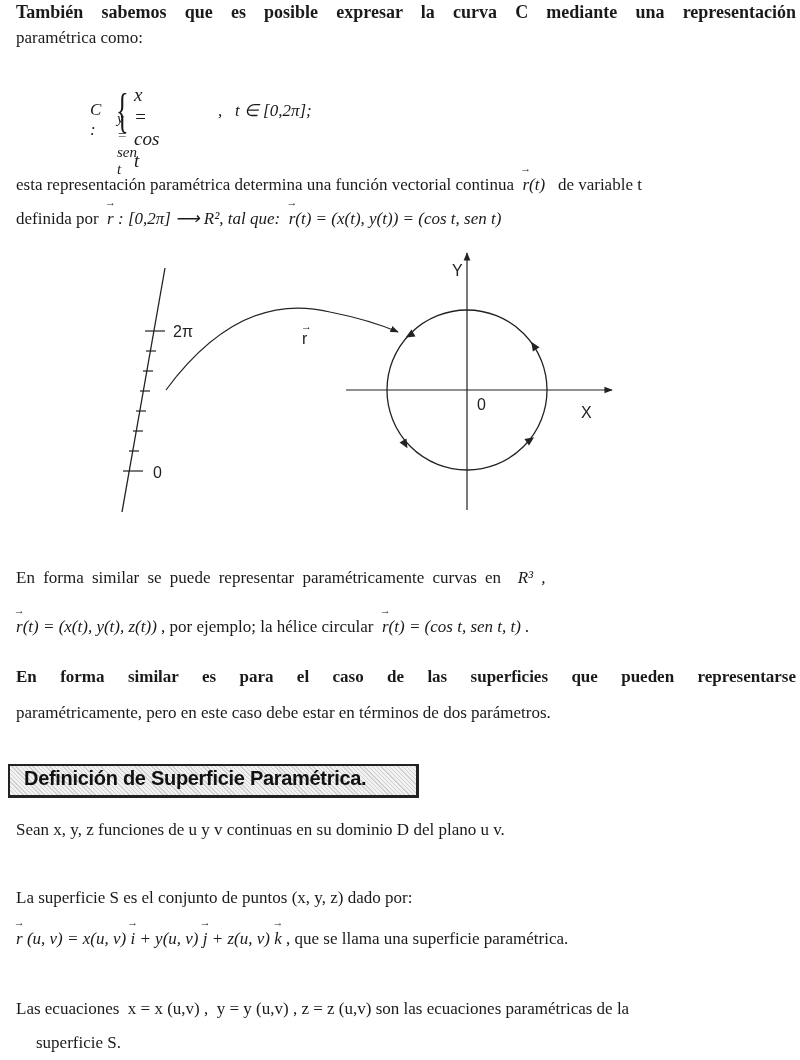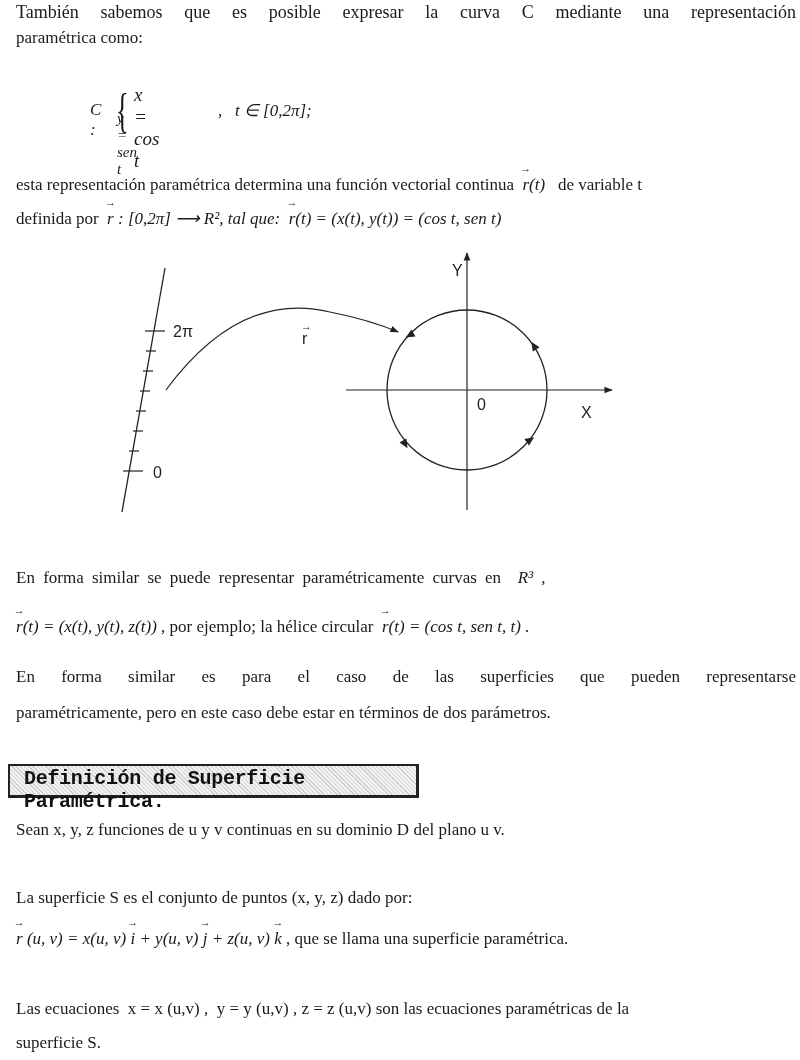--- a/index.html
+++ b/index.html
@@ -1,28 +1,28 @@
 <!DOCTYPE html>
 <html><head>
 <meta charset="utf-8">
 <style>
   html, body { margin:0; padding:0; background:#ffffff; }
   body { width:800px; height:1060px; position:relative; overflow:hidden;
          font-family:"Liberation Serif", serif; color:#1a1a1a; font-size:17px; }
   .line { position:absolute; left:16px; white-space:nowrap; }
-  .just { position:absolute; left:16px; width:780px; text-align:justify; text-align-last:justify; white-space:nowrap; }
+  .just { position:absolute; left:16px; width:780px; text-align:justify; text-align-last:justify; white-space:nowrap;font-weight:bold; }
   .math { font-style:italic; }
   .vec { position:relative; display:inline-block; font-style:italic; }
   .vec::before { content:"\2192"; position:absolute; left:50%; top:-13px; transform:translateX(-50%); font-size:11px; font-style:normal; }
   .brace-block { position:absolute; left:90px; top:88px; height:50px; }
   .brace { position:absolute; left:26px; top:-2px; font-size:48px; font-weight:100; line-height:50px; transform:scaleX(0.55); transform-origin:left; }
   .heading-box { position:absolute; left:8px; top:764px; width:406px; height:29px;
       border:2px solid #222; border-right-width:3px; border-bottom-width:3px;
       background:repeating-linear-gradient(45deg,#d0d0d0 0 1px,#f2f2f2 1px 3px); }
-  .heading-box span { position:absolute; left:14px; top:1px; font-family:Liberation Mono, monospace; font-weight:bold; font-size:20px; color:#111; letter-spacing:-0.3px; }
+  .heading-box span { position:absolute; left:14px; top:1px; font-family:Liberation Sans, sans-serif; font-weight:bold; font-size:20px; color:#111; letter-spacing:-0.3px; }
   svg { position:absolute; left:0; top:0; }
   .lbl { font-family:"Liberation Sans", sans-serif; font-size:16px; fill:#222; }
 </style>
 </head>
 <body>
 
 <div class="just" style="top:2px;font-size:18px;">También sabemos que es posible expresar la curva C mediante una representación</div>
 <div class="line" style="top:28px;font-family:Liberation Serif, serif;">paramétrica como:</div>
 
 <div class="brace-block">
@@ -109,13 +109,13 @@
   <span class="vec">r</span>
   <span class="math">(u, v) = x(u, v)</span>
   <span class="vec">i</span>
   <span class="math">+ y(u, v)</span>
   <span class="vec">j</span>
   <span class="math">+ z(u, v)</span>
   <span class="vec">k</span>
   <span>,  que se llama una superficie paramétrica.</span>
 </div>
 <div class="line" style="top:999px;white-space:pre;">Las ecuaciones  x = x (u,v) ,  y = y (u,v) , z = z (u,v) son las ecuaciones paramétricas de la</div>
-<div class="line" style="top:1033px;">superficie S.</div>
+<div class="line" style="top:1033px;margin-left:20px;">superficie S.</div>
 
 </body></html>

